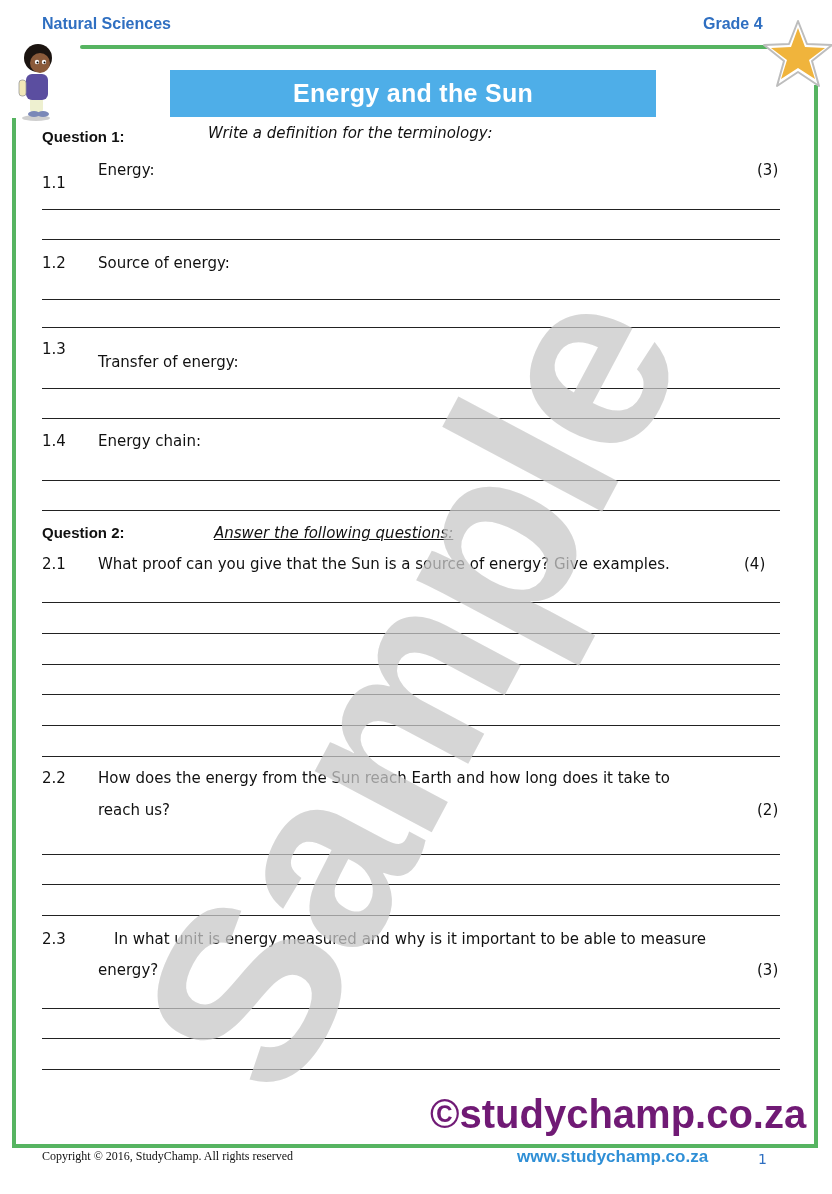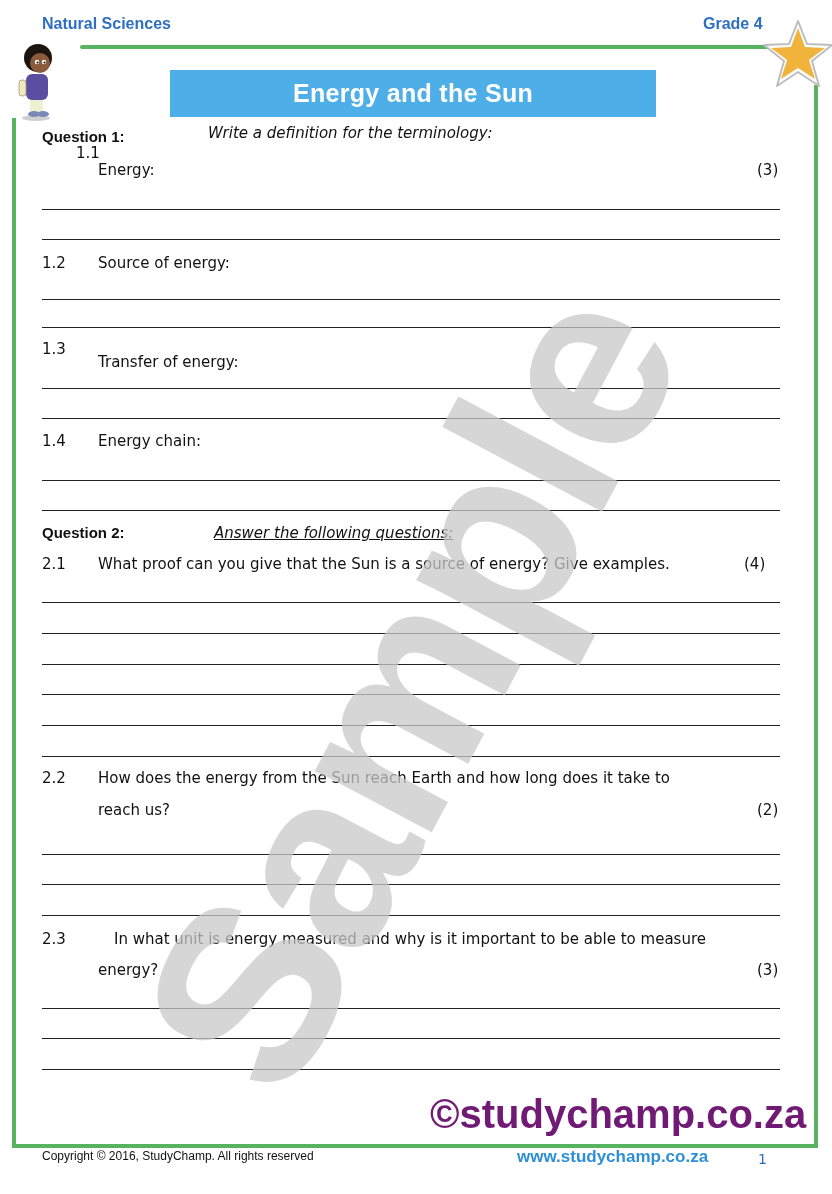--- a/index.html
+++ b/index.html
@@ -19,21 +19,21 @@
     display: flex; align-items: center; justify-content: center; letter-spacing: 0.3px;
   }
   .qhead { font-size: 15px; font-weight: bold; font-family: "Liberation Sans", sans-serif; }
   .qinst { font-size: 15px; font-style: italic; }
   .txt { font-size: 15px; }
   .num { left: 42px; }
   .marks { font-size: 15px; }
   .line { left: 42px; width: 738px; height: 1px; background: #222; }
   .watermark-text { font-family: "Liberation Sans", sans-serif; font-weight: bold; color: #701a75; font-size: 40px; }
   .wm-letter { font-family: "Liberation Sans", sans-serif; font-weight: bold; color: rgba(200,200,200,0.75); }
-  .footer-copy { font-family: Liberation Sans, sans-serif; font-size: 12px; color: #111; }
+  .footer-copy { font-family: Liberation Serif, serif; font-size: 12px; color: #111; }
   .footer-url { font-family: "Liberation Sans", sans-serif; font-size: 17px; font-weight: bold; color: #2f8fd6; }
   .footer-page { font-size: 14px; color: #2f6fc1; }
 </style>
 </head>
 <body>
 
 <div class="abs hdr" style="left:42px;">Natural Sciences</div>
 <div class="abs hdr" style="left:703px;">Grade 4</div>
 
 <div class="abs frame-top"></div>
@@ -63,21 +63,21 @@
     <ellipse cx="20" cy="76" rx="6" ry="3" fill="#7a88b8"></ellipse>
     <ellipse cx="29" cy="76" rx="6" ry="3" fill="#7a88b8"></ellipse>
   </svg>
 </div>
 
 <div class="abs title-box">Energy and the Sun</div>
 
 <div class="abs qhead" style="left:42px; top:128px;">Question 1:</div>
 <div class="abs qinst" style="left:208px; top:124px;">Write a definition for the terminology:</div>
 
-<div class="abs txt num" style="top:144px;margin-left:34px;">1.1</div>
+<div class="abs txt num" style="top:174px;">1.1</div>
 <div class="abs txt" style="left:98px; top:161px;">Energy:</div>
 <div class="abs marks" style="left:757px; top:161px;">(3)</div>
 <div class="abs line" style="top:209px;"></div>
 <div class="abs line" style="top:239px;"></div>
 
 <div class="abs txt num" style="top:254px;">1.2</div>
 <div class="abs txt" style="left:98px; top:254px;">Source of energy:</div>
 <div class="abs line" style="top:299px;"></div>
 <div class="abs line" style="top:327px;"></div>
 

